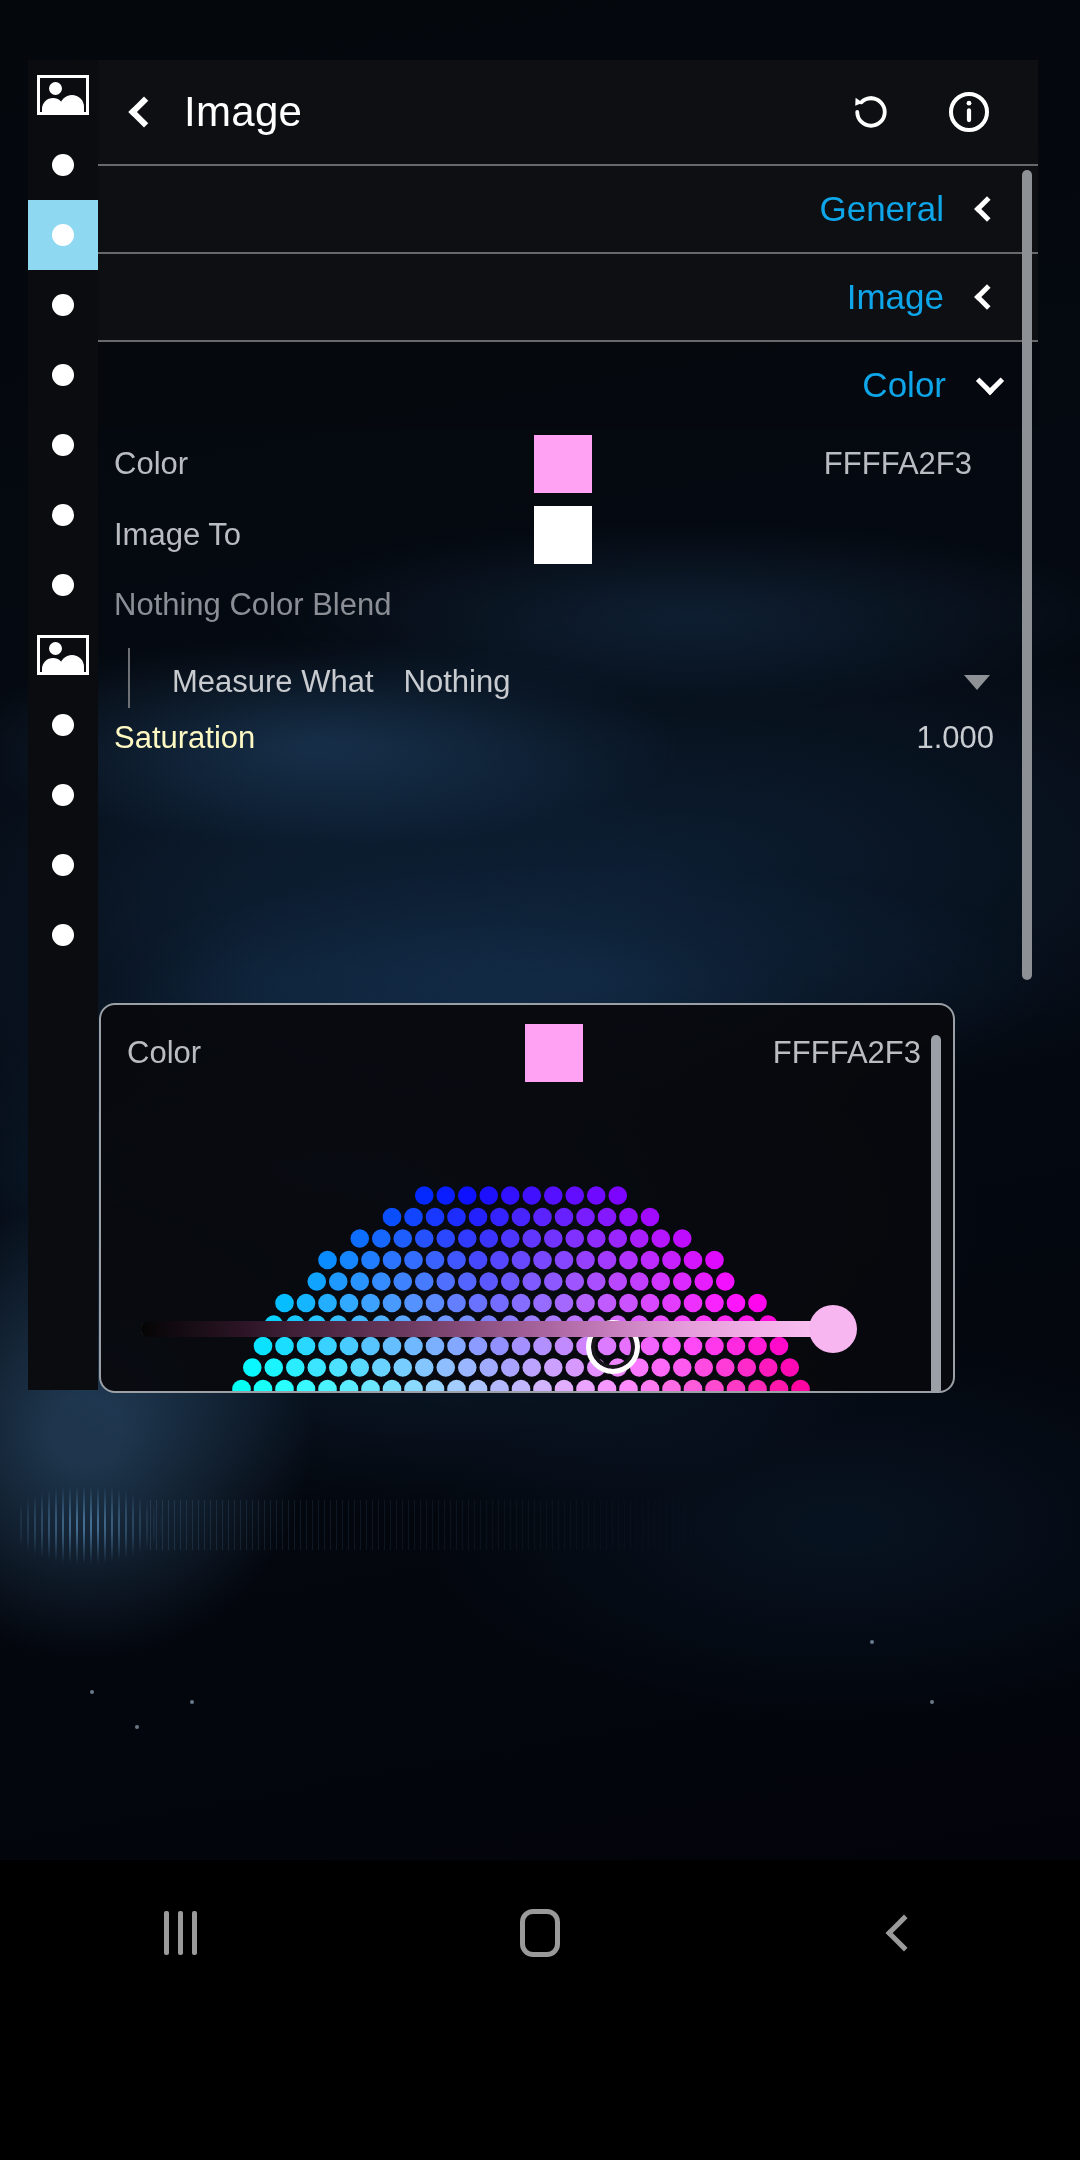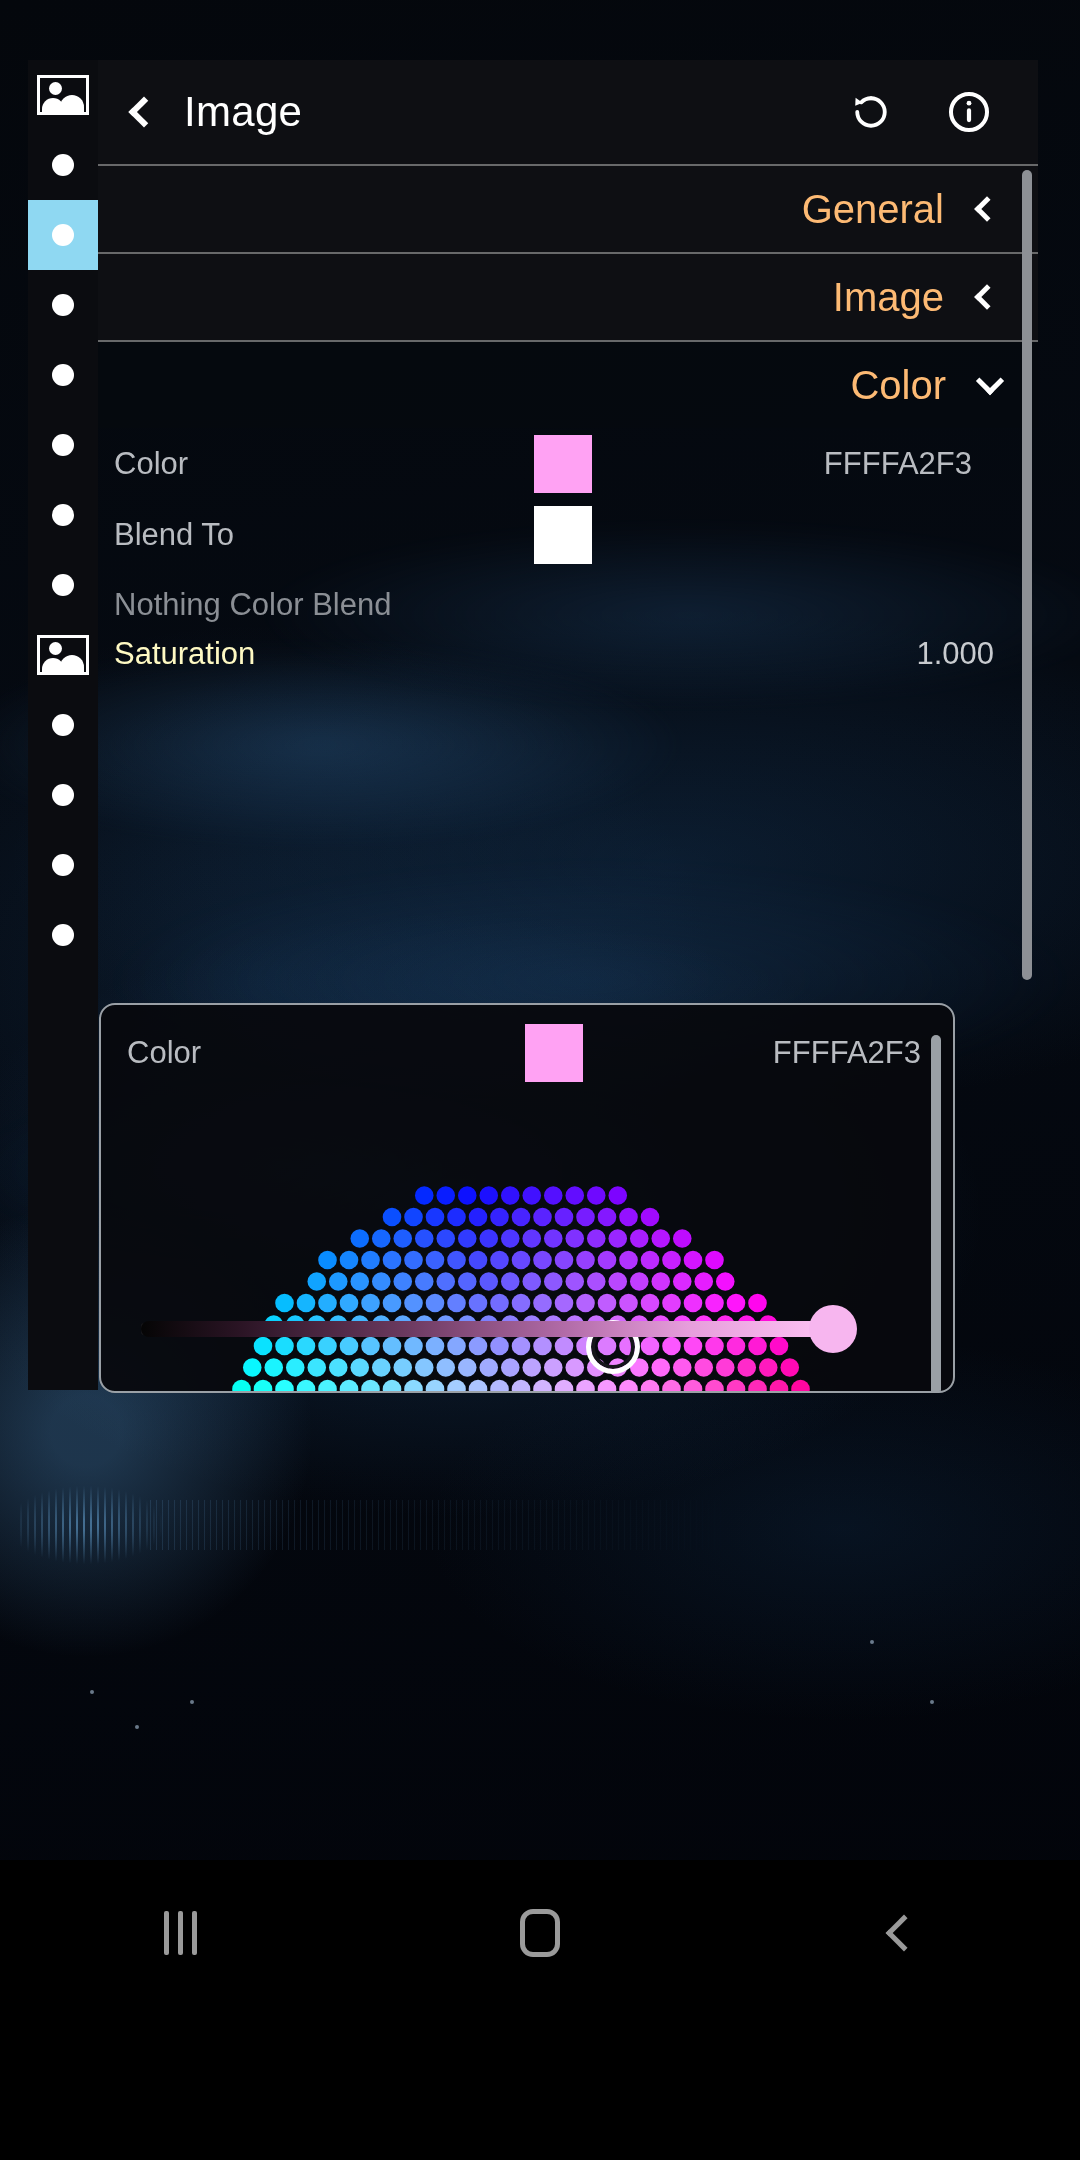--- a/index.html
+++ b/index.html
@@ -69,21 +69,21 @@
   .hdr-actions{ margin-left:auto; display:flex; align-items:center; gap:52px;
                 padding-right:46px; }
   .icon-btn{ width:46px; height:46px; display:flex; align-items:center; justify-content:center; }
 
   .divline{ height:2px; background:#8a8a8a; opacity:.75; }
 
   .sec{ height:86px; display:flex; align-items:center; justify-content:flex-end;
         padding-right:28px; gap:34px; }
   .sec-dark{ background:#0e0f13; }
   .sec-trans{ background:rgba(6,9,14,.62); }
-  .sec-label{ font-size:40px; color:#fdba74; }
+  .sec-label{ font-size:35px; color:#0ea5e9; }
   .sec-chevL{ width:18px; height:18px; border-left:5px solid #fff; border-bottom:5px solid #fff;
               transform:rotate(45deg); margin-right:14px; }
   .sec-chevD{ width:20px; height:20px; border-right:5px solid #fff; border-bottom:5px solid #fff;
               transform:rotate(45deg); margin-right:10px; margin-bottom:8px; }
 
   .rows{ position:relative; }
   .row{ height:71px; display:flex; align-items:center; position:relative; }
   .row-label{ font-size:31px; color:#b9bcc1; padding-left:16px; }
   .swatch{ position:absolute; left:436px; width:58px; height:58px; }
   .hexval{ position:absolute; left:540px; font-size:31px; color:#b9bcc1;
@@ -252,24 +252,30 @@
       <span class="sec-chevD"></span>
     </div>
 
     <div class="rows">
       <div class="row">
         <span class="row-label">Color</span>
         <span class="swatch" style="background:#ffa2f3"></span>
         <span class="hexval">FFFFA2F3</span>
       </div>
       <div class="row">
-        <span class="row-label">Blend To</span>
+        <span class="row-label">Image To</span>
         <span class="swatch" style="background:#ffffff"></span>
       </div>
       <div class="grp-label">Nothing Color Blend</div>
+      <div class="sub-row">
+        <span class="sub-bar"></span>
+        <span class="sub-label">Measure What</span>
+        <span class="sub-value">Nothing</span>
+        <span class="caret-down"></span>
+      </div>
       <div class="clipped-row">
         <span class="cl">Saturation</span>
         <span class="cr">1.000</span>
       </div>
     </div>
 
     <div class="panel-scroll"></div>
   </div>
 
   <div class="dialog">

